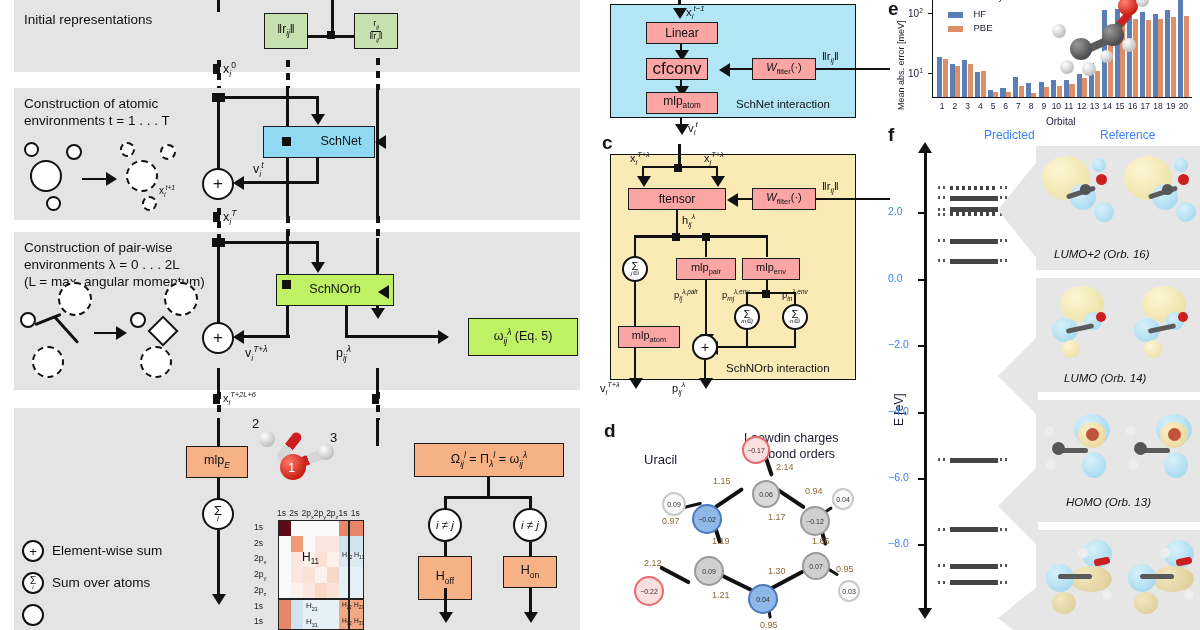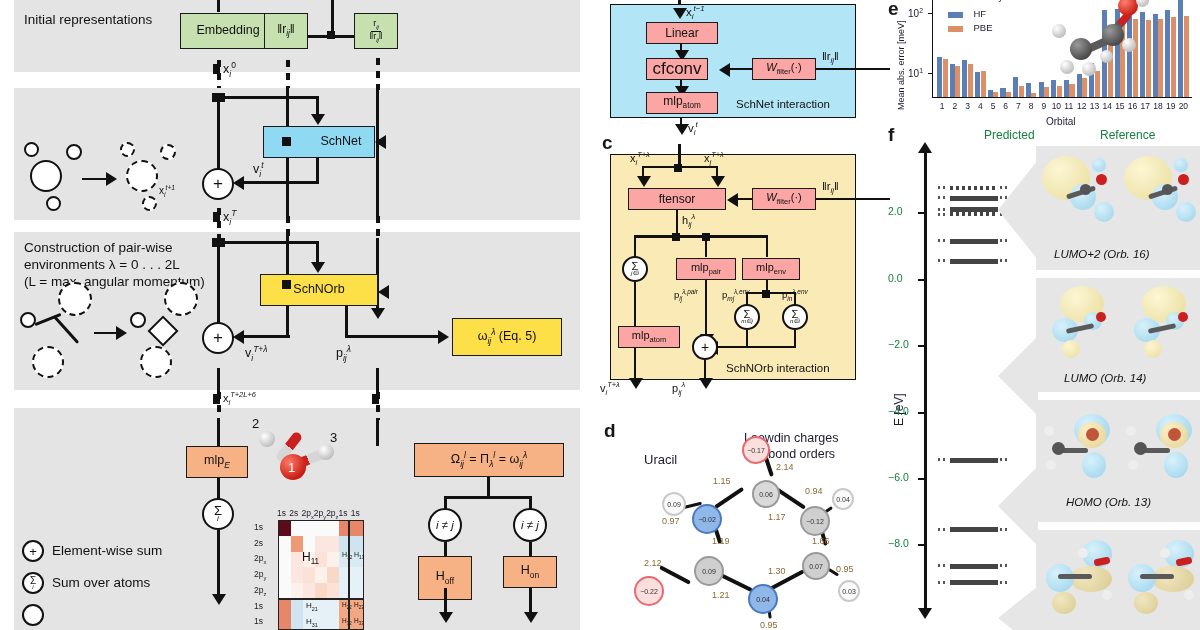--- a/index.html
+++ b/index.html
@@ -18,21 +18,21 @@
   .panel-letter { font-weight:bold; font-size:19px; color:#16161d; letter-spacing:-.5px; }
   .band { position:absolute; background:#e4e4e4; }
   .box {
     position:absolute; border:1.6px solid #1b1b1b;
     display:flex; align-items:center; justify-content:center;
     font-size:12.5px; text-align:center; line-height:1.05;
     color:#111; white-space:nowrap;
   }
   .box.green { background:#c6e0b0; }
   .box.blue  { background:#8fd9f2; }
-  .box.yellow{ background:#fde047; }
+  .box.yellow{ background:#bef264;margin-left:16px; }
   .box.orange{ background:#f6b284; }
   .box.grey  { background:#fca5a5; }
   .vline { position:absolute; background:#111; width:3.4px; }
   .hline { position:absolute; background:#111; height:3.4px; }
   .vline.thin { width:2.4px; }
   .hline.thin { height:2.4px; }
   .dashseg { position:absolute; width:3.6px;
     background:repeating-linear-gradient(to bottom,#111 0 7px,transparent 7px 13px); }
   .node { position:absolute; width:8px; height:8px; background:#111; }
   .circ {
@@ -77,21 +77,21 @@
   .tick-lbl { position:absolute; font-size:8.5px; color:#1b1b35; }
   .ylab { position:absolute; font-size:9px; color:#1b1b35;
     transform:rotate(-90deg); transform-origin:left top; white-space:nowrap; }
   .leg-sw { width:15px; height:6px; display:inline-block; vertical-align:middle; }
 
   
   .mo-band { position:absolute; background:#e6e6e6; }
   .lvl { position:absolute; height:5px; background:#444; }
   .lvl.dot { background:repeating-linear-gradient(to right,#444 0 3px,transparent 3px 6px); height:4px; }
   .mo-cap { position:absolute; font-size:11.5px; font-style:italic; color:#111; white-space:nowrap; }
-  .ftick { position:absolute; font-size:10.5px; color:#15803d; }
+  .ftick { position:absolute; font-size:10.5px; color:#3b82f6; }
 
   
   .blob { position:absolute; border-radius:50%; filter:blur(.3px); }
   .molbond { position:absolute; background:#4a4a4a; height:4px; border-radius:2px; }
 
   
   .unode { position:absolute; border-radius:50%; display:flex;
     align-items:center; justify-content:center; font-size:7px; color:#333; }
   .ubond { position:absolute; background:#111; border-radius:2px; }
   .ubl { position:absolute; font-size:9px; color:#8a6a35; white-space:nowrap; }
@@ -102,20 +102,22 @@
 <div class="fig">
 
   <div class="abs" style="left:0;top:0;width:580px;height:630px;">
 
     <div class="band" style="left:14px;top:0;width:566px;height:72px;"></div>
     <div class="band" style="left:14px;top:88px;width:566px;height:132px;"></div>
     <div class="band" style="left:14px;top:232px;width:566px;height:158px;"></div>
     <div class="band" style="left:14px;top:408px;width:566px;height:222px;"></div>
 
     <div class="sec-title" style="left:24px;top:12px;">Initial representations</div>
+    <div class="sec-title" style="left:24px;top:96px;">Construction of atomic
+environments t = 1 . . . T</div>
     <div class="sec-title" style="left:24px;top:240px;">Construction of pair-wise
 environments λ = 0 . . . 2L
 (L = max. angular momentum)</div>
 
     <div class="vline" style="left:217px;top:0;height:12px;"></div>
     <div class="dashseg" style="left:217px;top:60px;height:28px;"></div>
     <div class="vline" style="left:217px;top:96px;height:88px;"></div>
     <div class="dashseg" style="left:217px;top:208px;height:32px;"></div>
     <div class="vline" style="left:217px;top:240px;height:100px;"></div>
     <div class="vline" style="left:217px;top:368px;height:26px;"></div>
@@ -134,23 +136,20 @@
     <div class="vline" style="left:376px;top:238px;height:72px;"></div>
     <div class="arw-d" style="left:371px;top:308px;"></div>
     <div class="vline" style="left:376px;top:368px;height:26px;"></div>
     <div class="dashseg" style="left:376px;top:392px;height:28px;"></div>
     <div class="vline" style="left:376px;top:418px;height:28px;"></div>
 
     <div class="vline" style="left:331px;top:0;height:36px;"></div>
     <div class="hline" style="left:280px;top:35px;width:104px;"></div>
     <div class="node" style="left:327px;top:31px;"></div>
 
-    <div class="box green" style="left:180px;top:13px;width:96px;height:36px;">
-      <span>Embedding</span>
-    </div>
     <div class="box green" style="left:264px;top:13px;width:44px;height:36px;font-size:12px;">
       <span>‖r<sub class="mi">ij</sub>‖</span>
     </div>
     <div class="box green" style="left:354px;top:13px;width:44px;height:36px;font-size:9px;flex-direction:column;">
       <span style="border-bottom:1px solid #111;padding:0 2px;">r<sub class="mi">ij</sub></span>
       <span style="padding:0 2px;">‖r<sub class="mi">ij</sub>‖</span>
     </div>
 
     <div class="node" style="left:213px;top:64px;width:7px;height:10px;"></div>
     <div class="lbl" style="left:223px;top:60px;">x<sub class="mi">i</sub><sup>0</sup></div>

